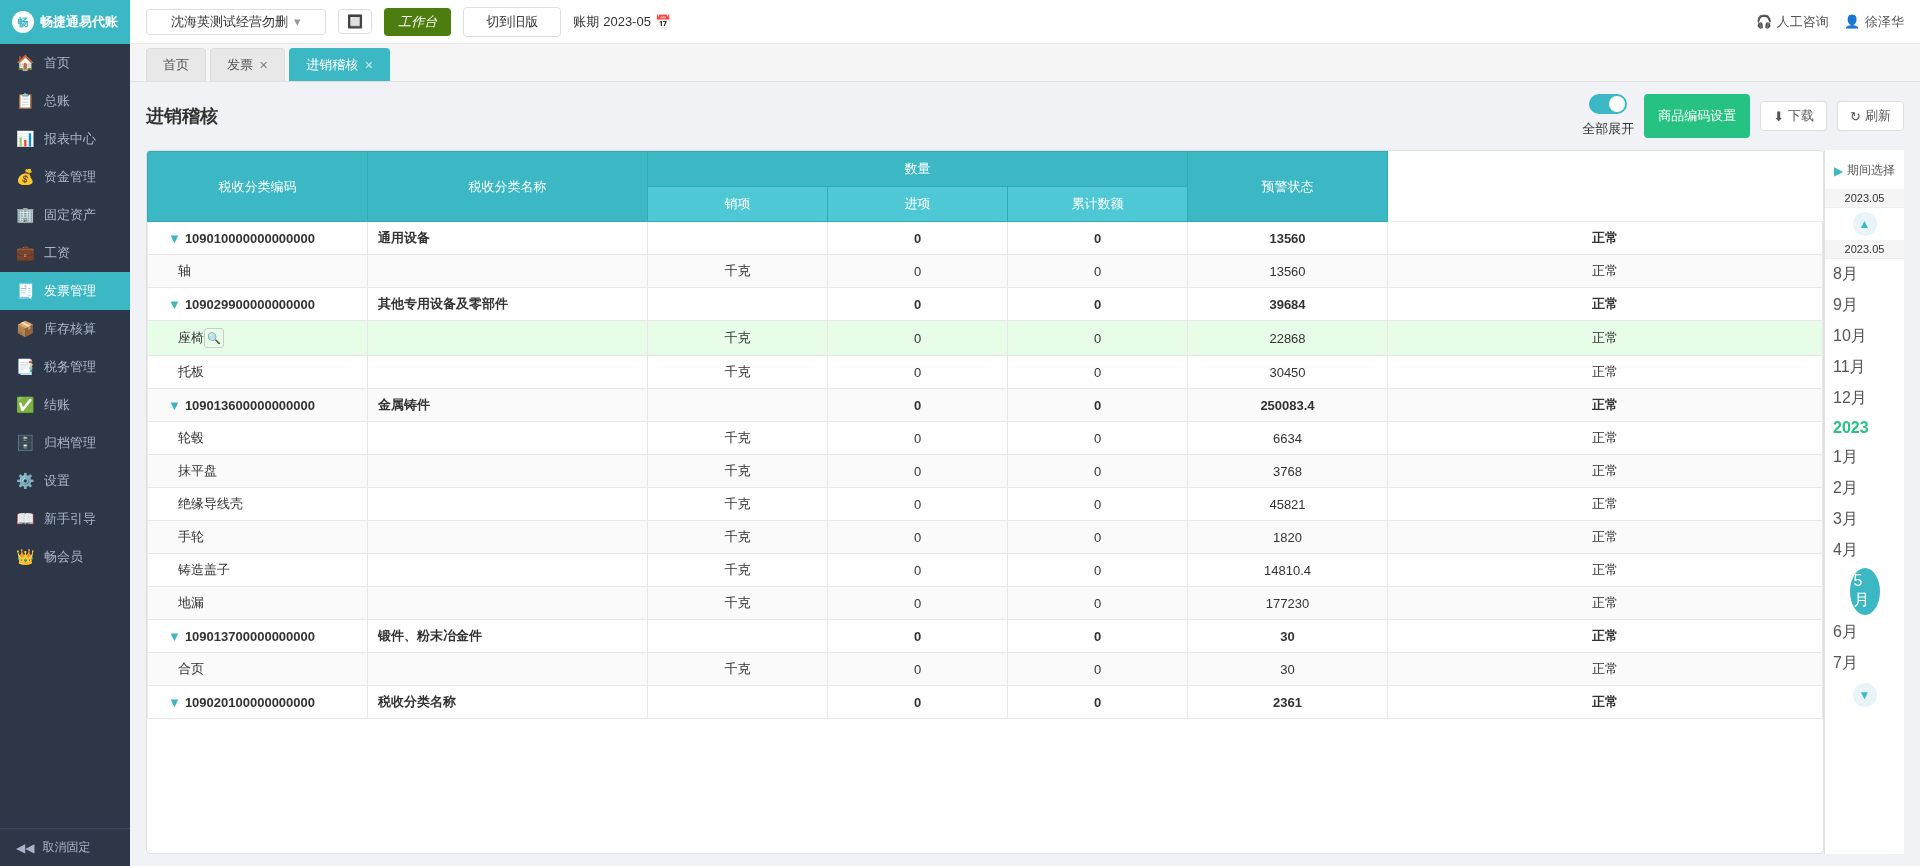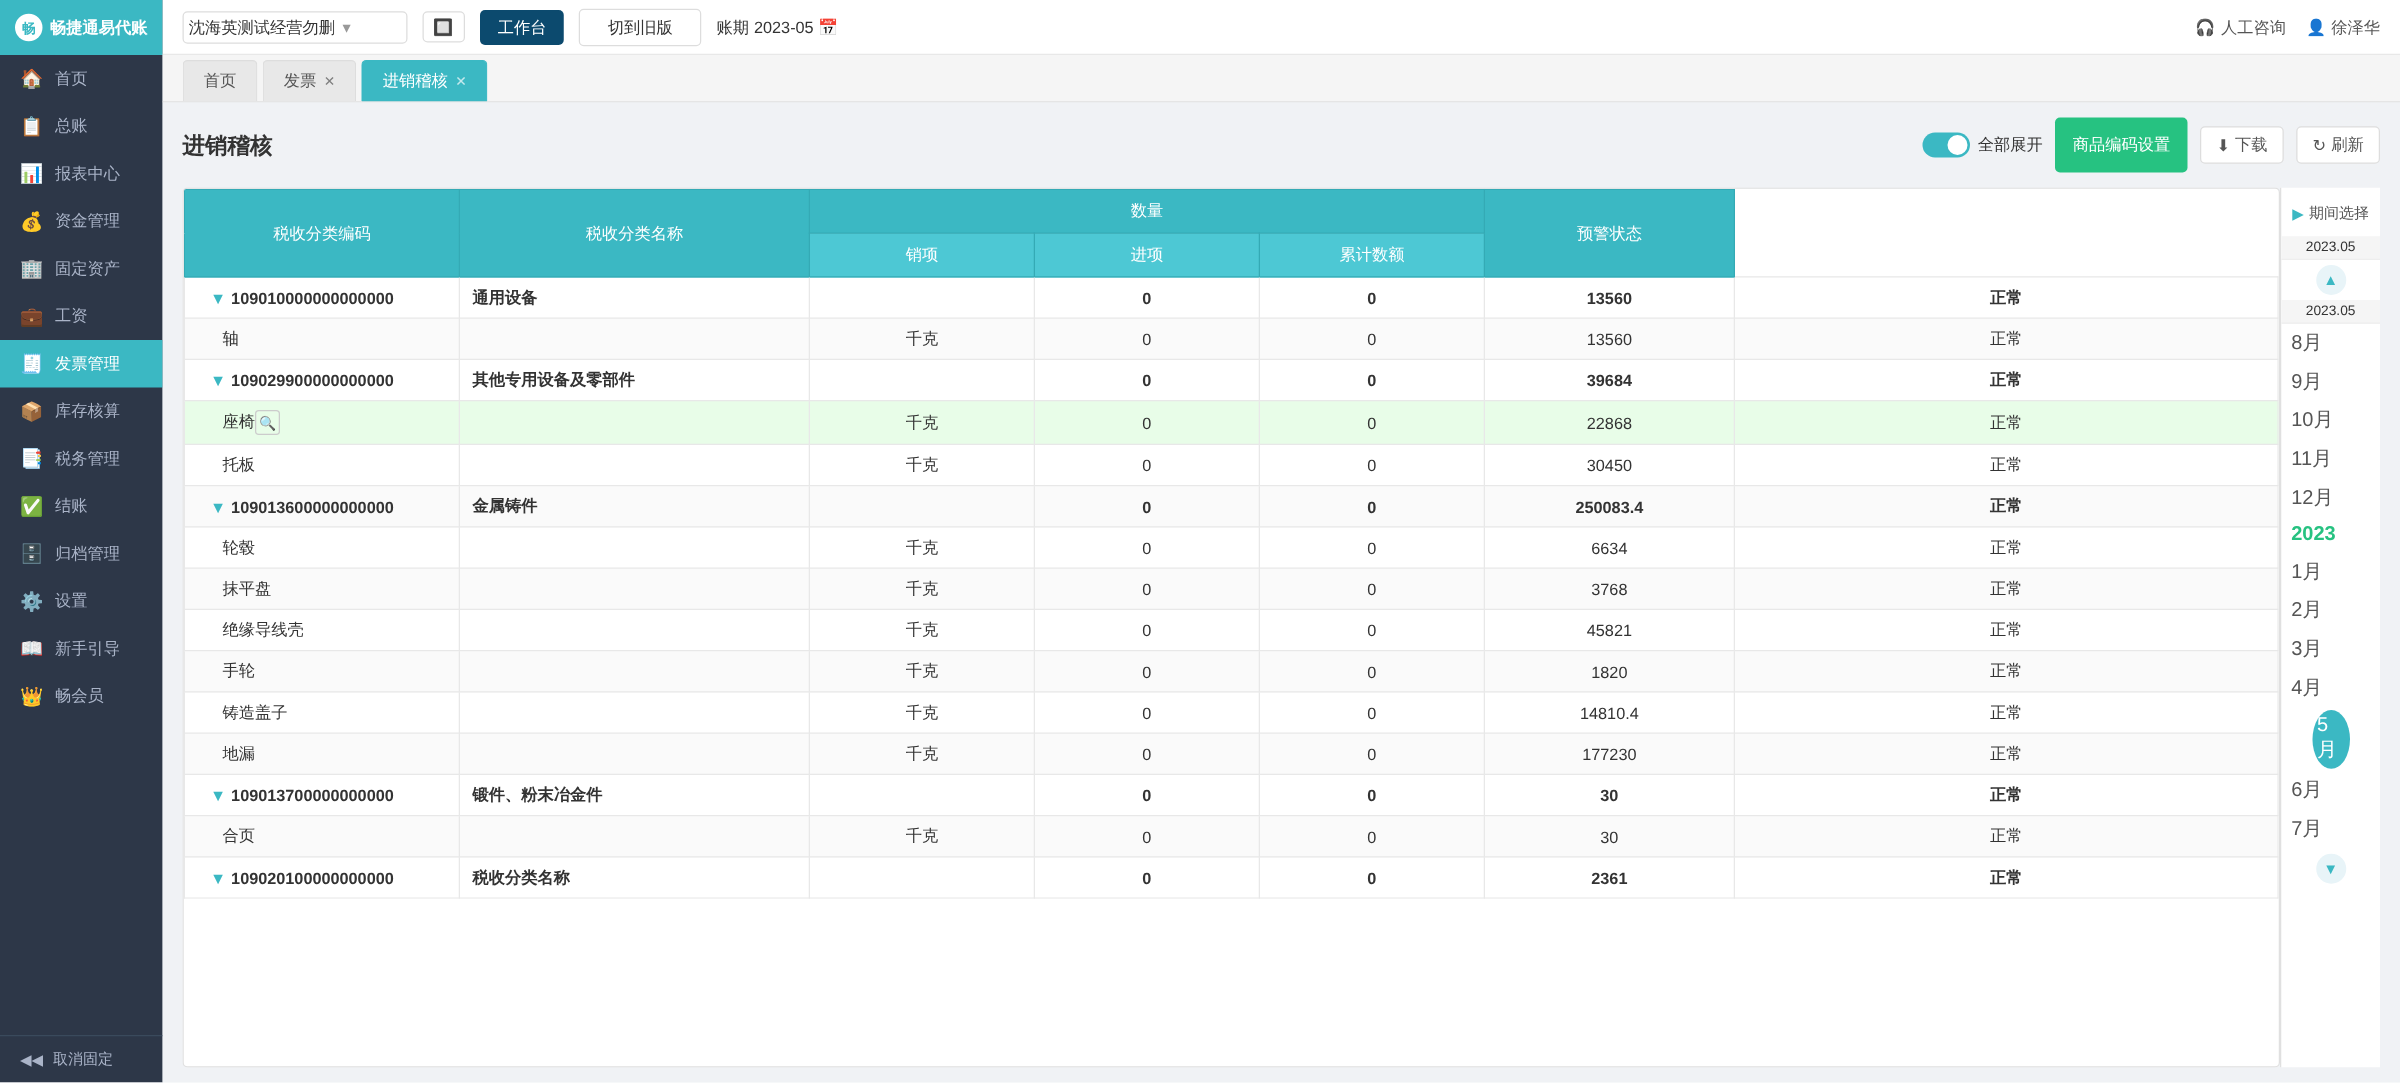--- a/index.html
+++ b/index.html
@@ -68,32 +68,32 @@
       align-items: center;
       padding: 0 16px;
       gap: 12px;
       flex-shrink: 0;
     }
     .topbar-company {
       display: flex; align-items: center; gap: 6px;
       font-size: 13px; color: #333;
       border: 1px solid #ddd;
       border-radius: 4px;
-      padding: 3px 4px;
+      padding: 3px 24px;
       cursor: pointer;
       min-width: 180px;
     }
     .topbar-company .chevron { color: #999; }
     .topbar-btn {
       background: none; border: 1px solid #ddd; border-radius: 4px;
       padding: 4px 8px; cursor: pointer; font-size: 13px; color: #666;
     }
     .topbar-workbench {
-      background: #0c4a6e; color: #fff; border: none;
-      border-radius: 4px; padding: 5px 14px; cursor: pointer; font-size: 13px;
+      background: #4d7c0f; color: #fff; border: none;
+      border-radius: 4px; padding: 5px 14px; cursor: pointer; font-size: 13px; font-style: italic;
     }
     .topbar-old {
       border: 1px solid #ddd; background: #fff; color: #333;
       border-radius: 4px; padding: 5px 22px; cursor: pointer; font-size: 13px;
     }
     .topbar-period {
       display: flex; align-items: center; gap: 4px;
       font-size: 13px; color: #333;
     }
     .topbar-right {
@@ -148,21 +148,21 @@
       display: flex; align-items: center; justify-content: space-between;
       margin-bottom: 12px;
     }
     .page-title {
       font-size: 18px; font-weight: bold; color: #333;
     }
     .page-actions {
       display: flex; align-items: center; gap: 10px;
     }
     .toggle-wrap {
-      display: flex; align-items: center; gap: 6px; font-size: 13px; color: #333;
+      display: flex; align-items: center; gap: 6px; font-size: 13px; color: #333; flex-direction: column;
     }
     .toggle {
       width: 38px; height: 20px; background: #3bb8c3; border-radius: 10px;
       position: relative; cursor: pointer;
     }
     .toggle::after {
       content: ''; position: absolute; right: 2px; top: 2px;
       width: 16px; height: 16px; background: #fff; border-radius: 50%;
     }
     .btn-product-code {

